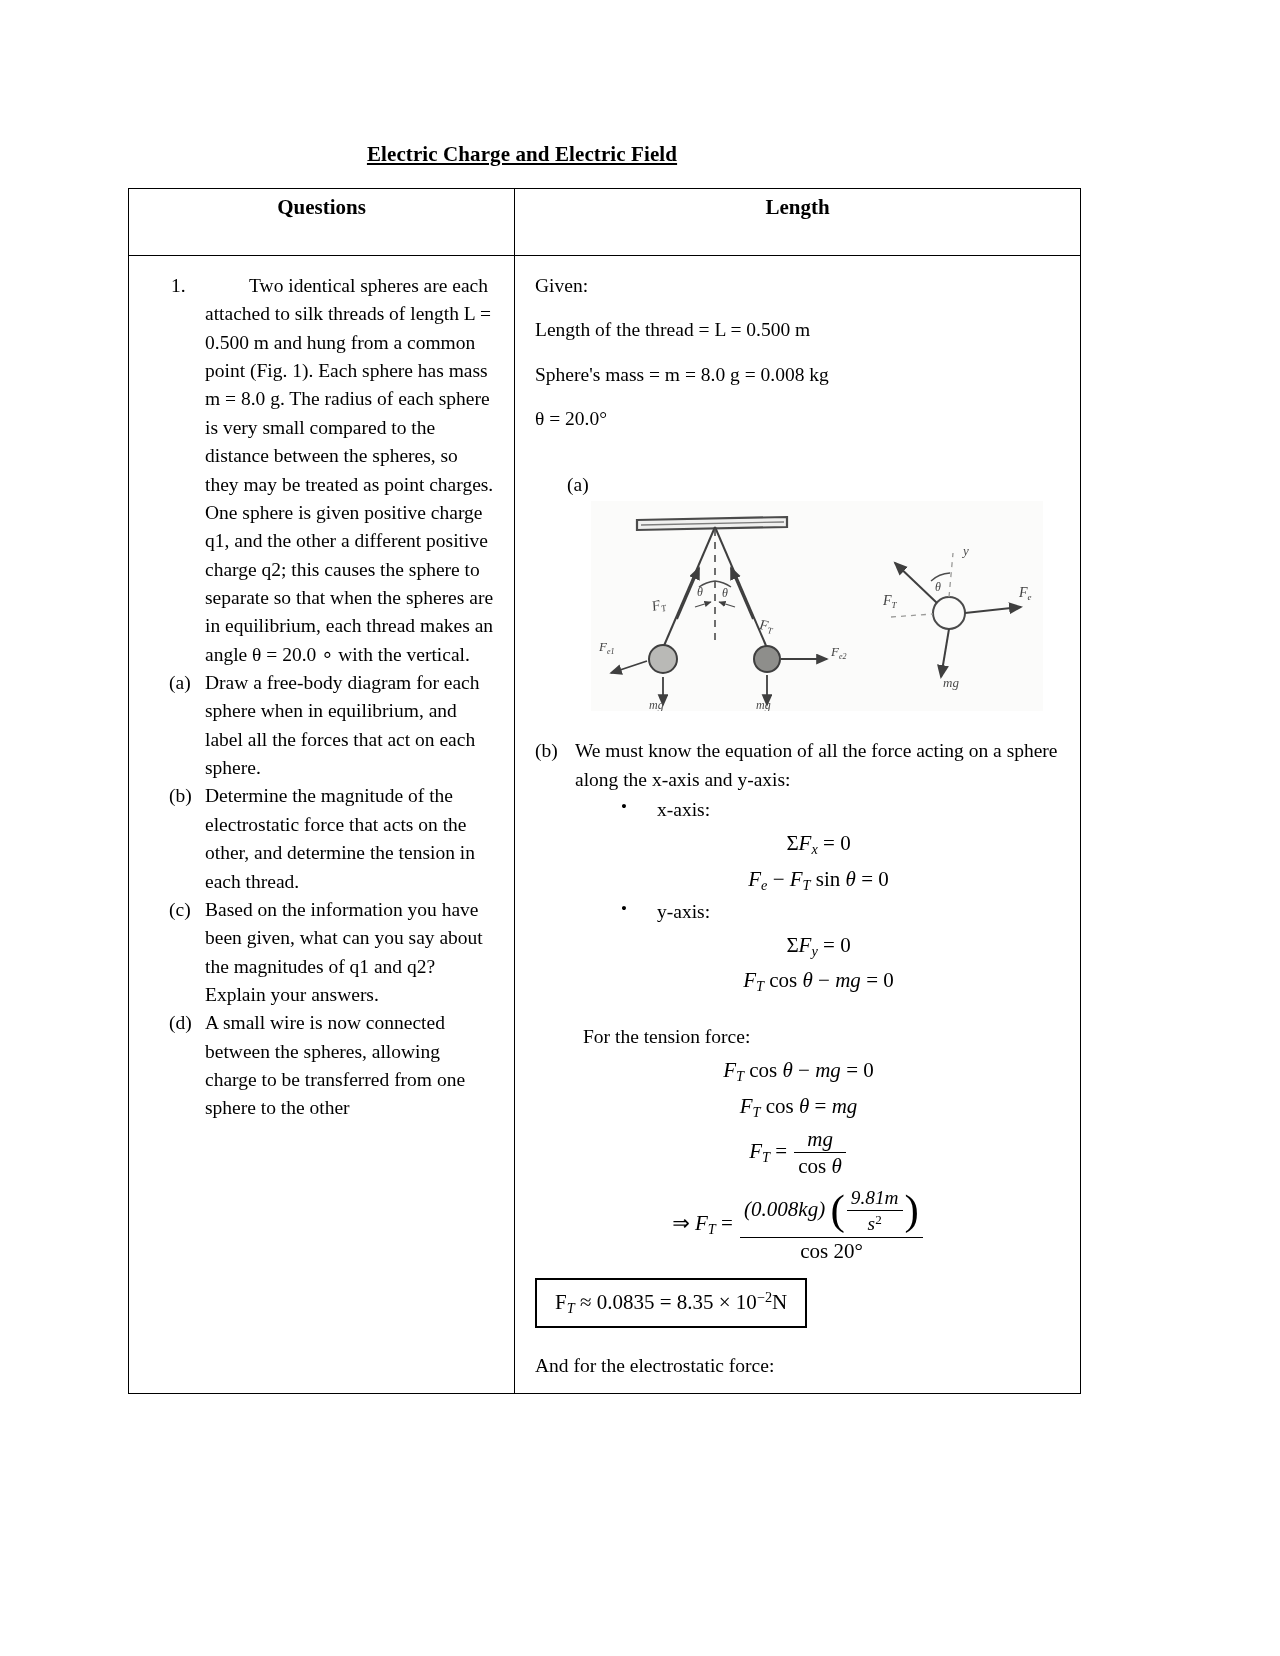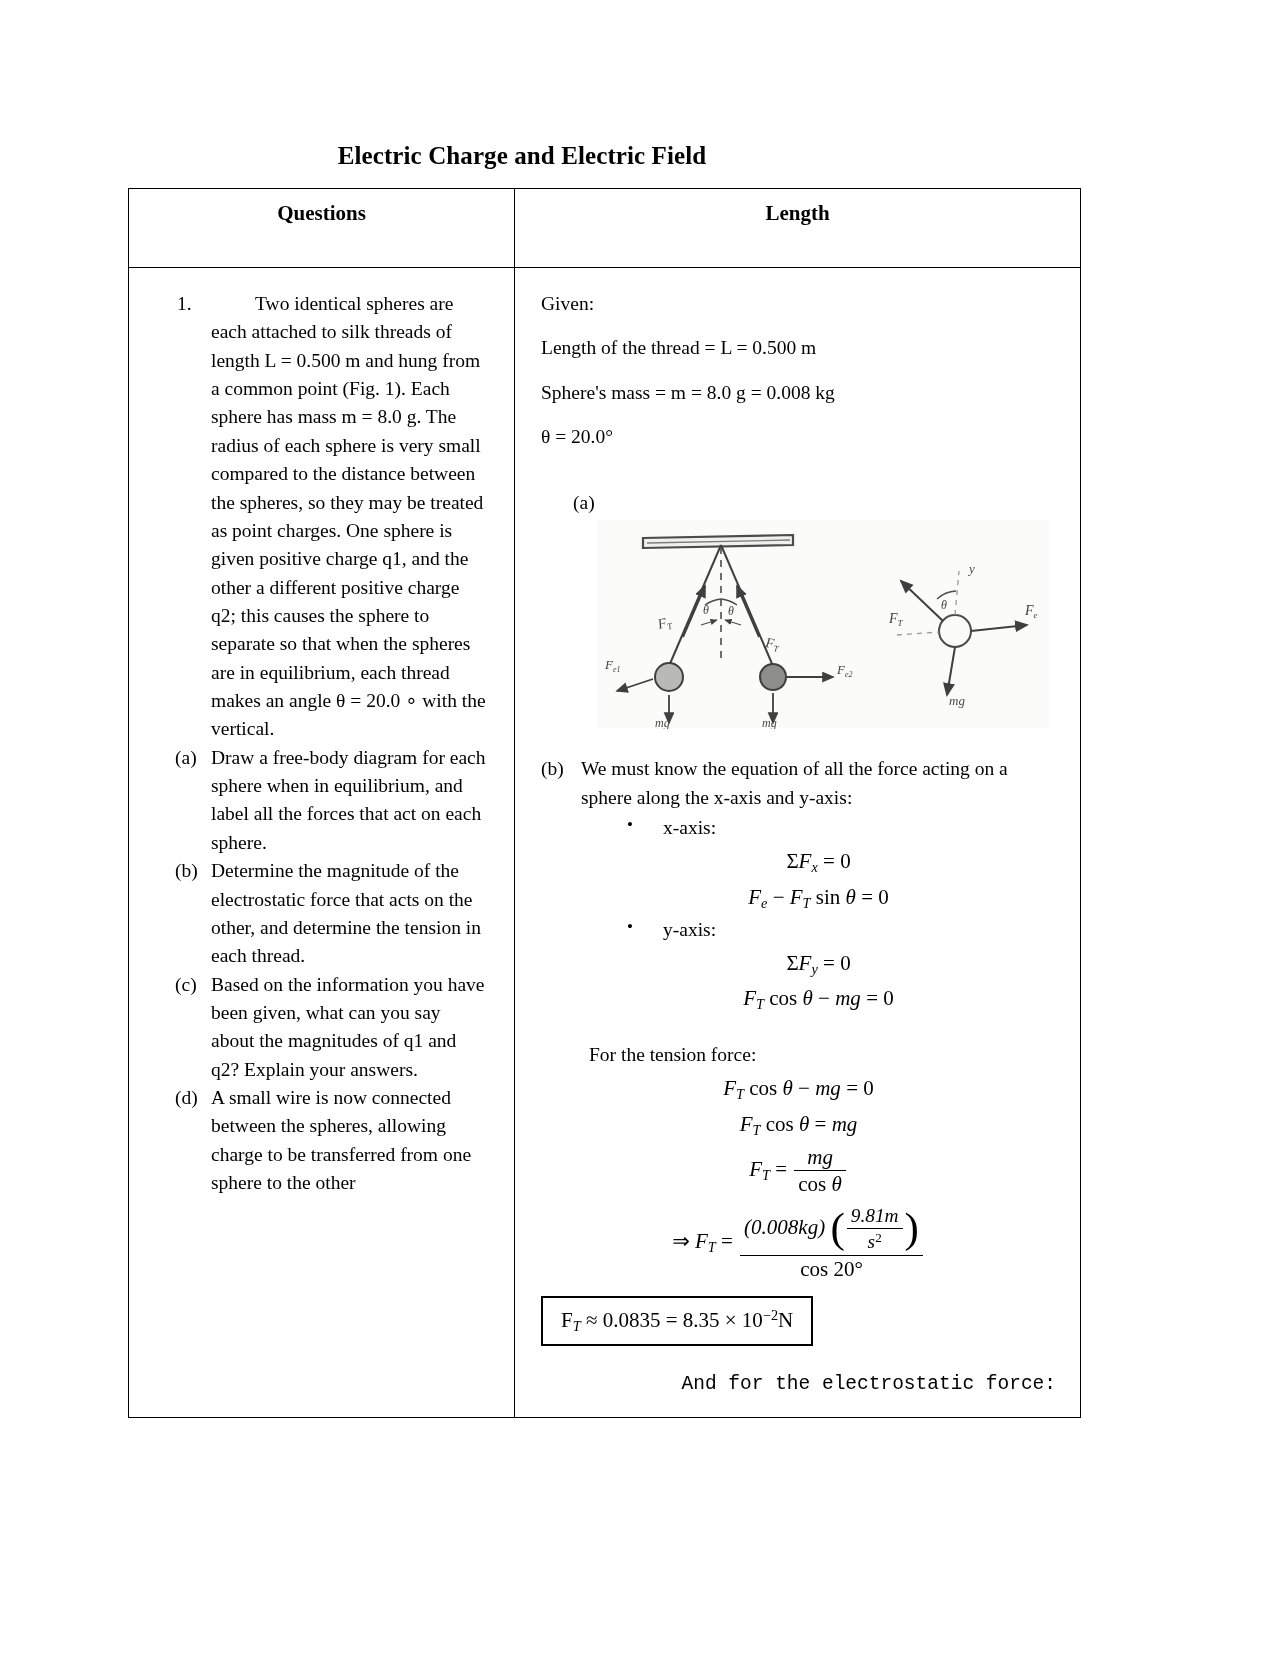--- a/index.html
+++ b/index.html
@@ -20,35 +20,36 @@
     left: 0; top: 0;
     width: 1280px;
     height: 1656px;
   }
   .doc-title {
     position: absolute;
     left: 0; top: 142px;
     width: 1044px;
     text-align: center;
     font-weight: bold;
-    font-size: 25px;
+    font-size: 21px;
     letter-spacing: 0.1px;
+    text-decoration: underline;
   }
   table.qa-table {
     position: absolute;
     left: 128px;
     top: 188px;
     width: 952px;
     border-collapse: collapse;
     table-layout: fixed;
   }
   table.qa-table td, table.qa-table th {
     border: 1px solid #000000;
     vertical-align: top;
-    padding: 12px;
+    padding: 6px;
   }
   th.col-head {
     text-align: center;
     font-weight: bold;
     font-size: 21px;
     height: 54px;
     vertical-align: middle;
     font-family: "Liberation Serif", serif;
   }
   col.c-q { width: 386px; }
@@ -174,21 +175,21 @@
 
   .boxed {
     display: inline-block;
     border: 2.2px solid #000;
     padding: 7px 18px 8px 18px;
     margin: 0 auto;
     font-size: 21px;
   }
   .boxed-wrap { text-align: left; margin-top: 14px; }
 
-  .last-line { text-align: right; margin-top: 24px; font-family: Liberation Mono, monospace; }
+  .last-line { text-align: left; margin-top: 24px; }
 </style>
 </head>
 <body>
 
 <div class="page">
 
   <div class="doc-title">Electric Charge and Electric Field</div>
 
   <table class="qa-table">
     <colgroup>

